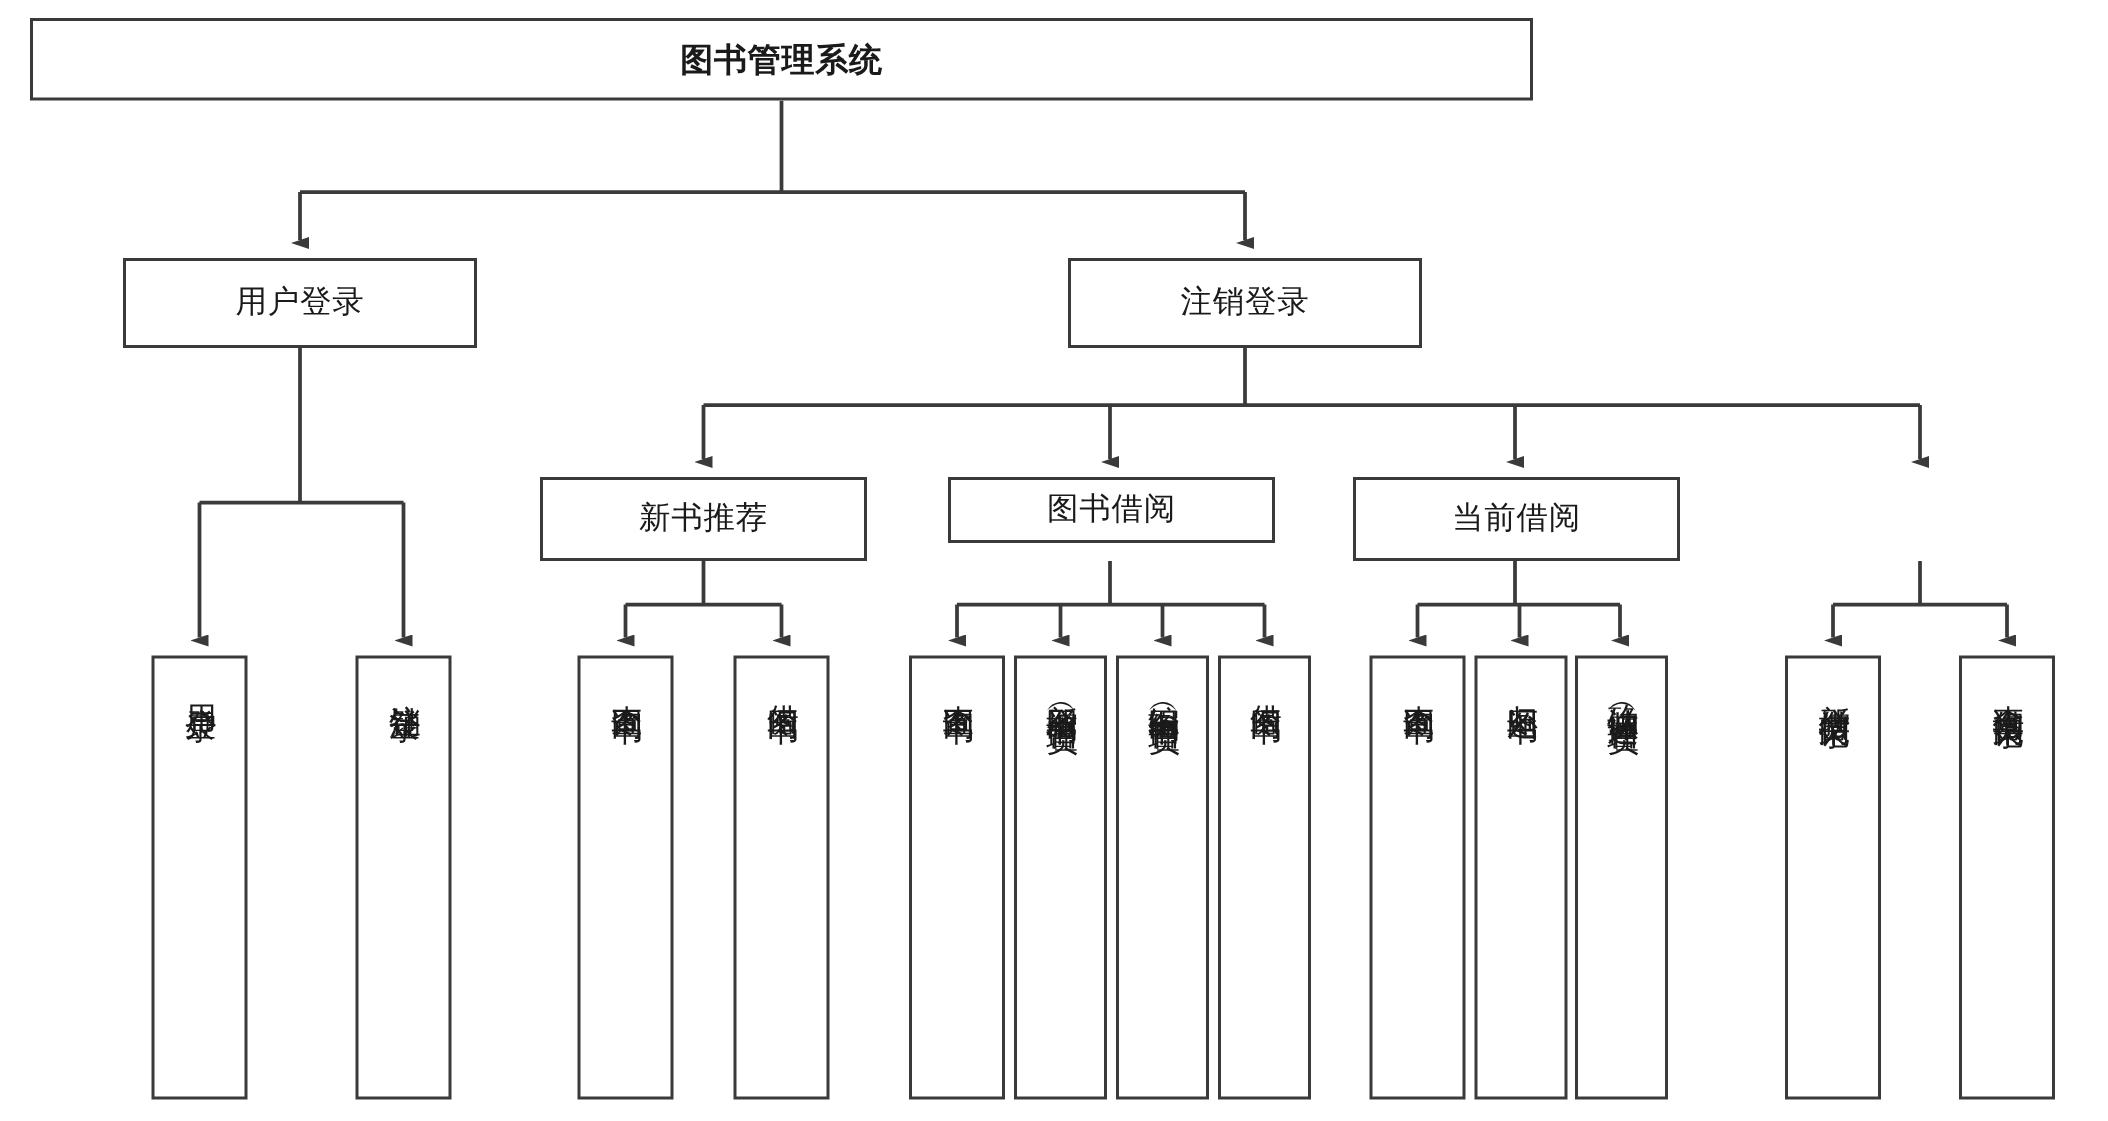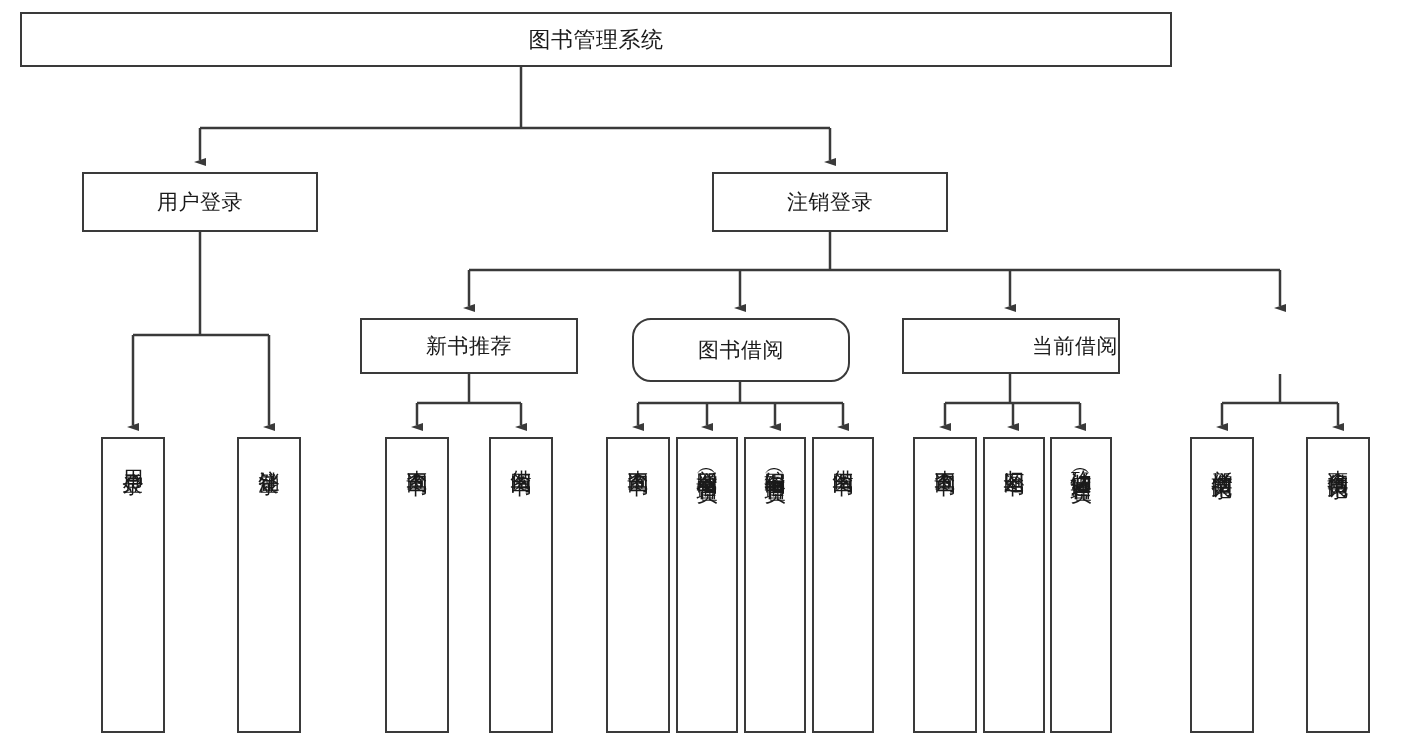--- a/index.html
+++ b/index.html
@@ -120,41 +120,41 @@
       <path d="M 1013 403 L 1013 425" marker-end="url(#arrow)"></path>
       <path d="M 1080 403 L 1080 425" marker-end="url(#arrow)"></path>
 
       <path d="M 1280 374 L 1280 403"></path>
       <path d="M 1222 403 L 1338 403"></path>
       <path d="M 1222 403 L 1222 425" marker-end="url(#arrow)"></path>
       <path d="M 1338 403 L 1338 425" marker-end="url(#arrow)"></path>
     </g>
   </svg>
 
-  <div class="node horiz root" style="left:20px; top:12px; width:1152px; height:55px;">
+  <div class="node horiz root" style="left:20px; top:12px; width:1002px; height:55px;font-weight:bold;">
     <span class="label">图书管理系统</span>
   </div>
 
   <div class="node horiz" style="left:82px; top:172px; width:236px; height:60px;">
     <span class="label">用户登录</span>
   </div>
 
   <div class="node horiz" style="left:712px; top:172px; width:236px; height:60px;">
     <span class="label">注销登录</span>
   </div>
 
   <div class="node horiz" style="left:360px; top:318px; width:218px; height:56px;">
     <span class="label">新书推荐</span>
   </div>
 
-  <div class="node horiz" style="left:632px; top:318px; width:218px; height:64px;border-radius:19px;">
+  <div class="node horiz" style="left:632px; top:318px; width:218px; height:44px;">
     <span class="label">图书借阅</span>
   </div>
 
-  <div class="node horiz" style="left:902px; top:318px; width:218px; height:56px;justify-content:flex-end;">
+  <div class="node horiz" style="left:902px; top:318px; width:218px; height:56px;">
     <span class="label">当前借阅</span>
   </div>
 
 
   <div class="node vert" style="left:101px; top:437px; width:64px; height:296px;">
     <span class="label">用户登录</span>
   </div>
 
   <div class="node vert" style="left:237px; top:437px; width:64px; height:296px;">
     <span class="label">注销登录</span>

